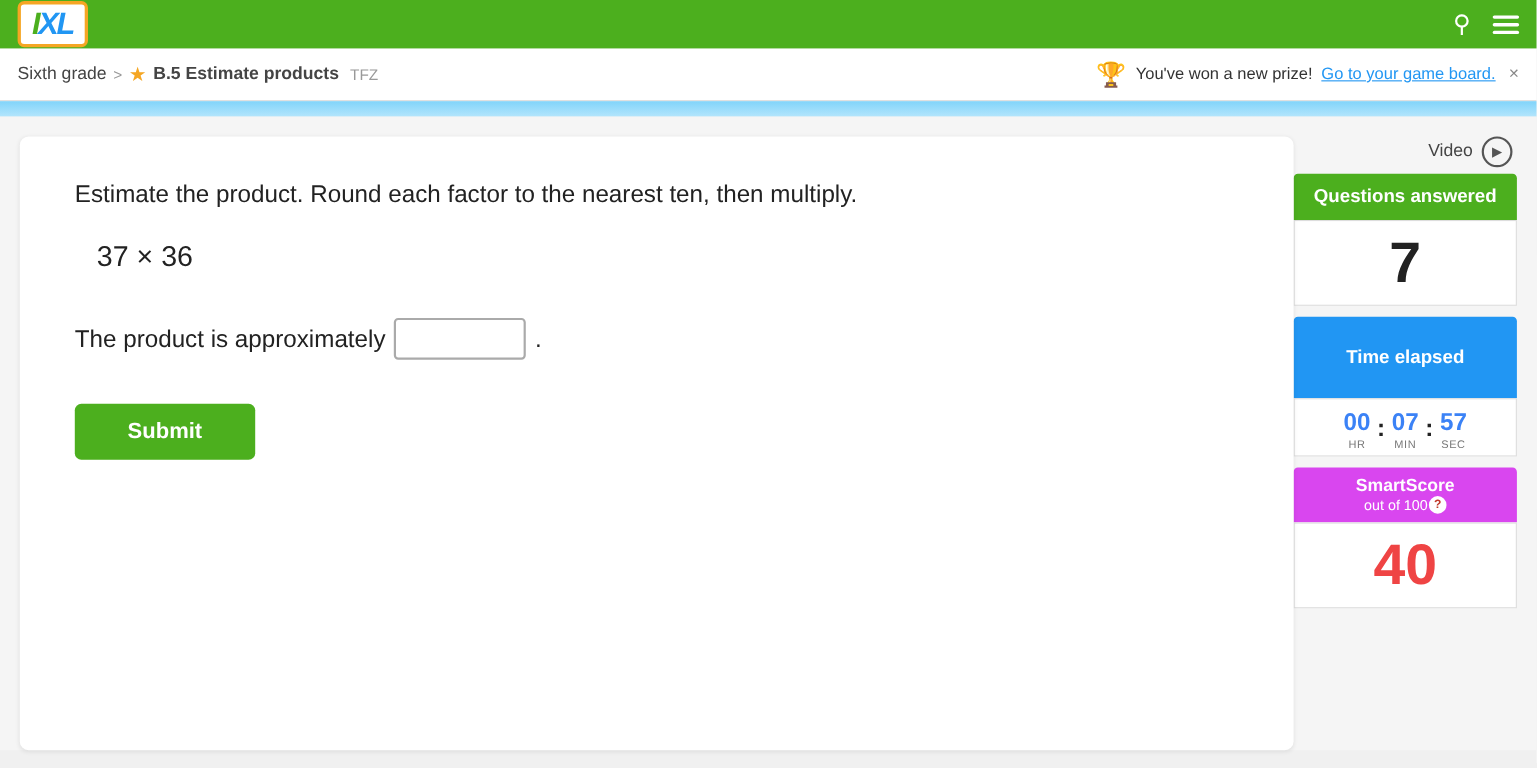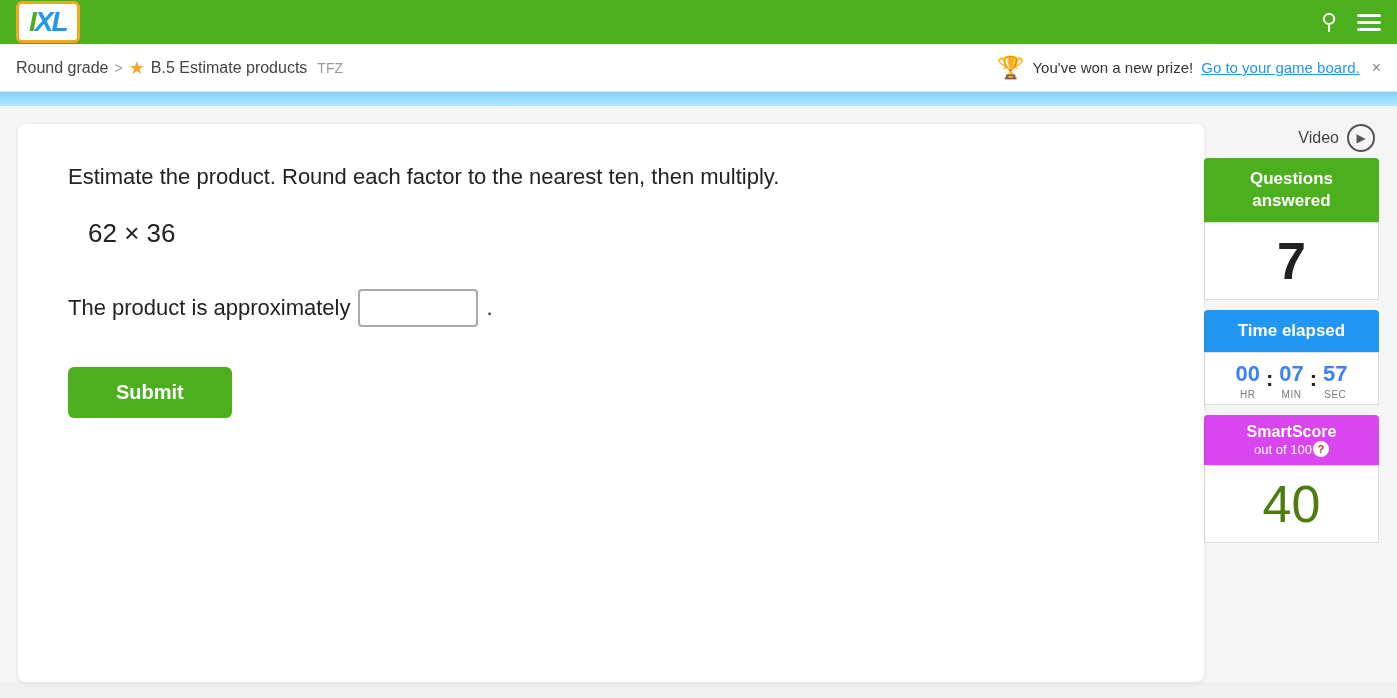--- a/index.html
+++ b/index.html
@@ -75,21 +75,21 @@
     .breadcrumb-left .chevron {
       color: #999;
       font-size: 14px;
     }
     .breadcrumb-left .star-icon {
       color: #f5a623;
       font-size: 18px;
     }
     .breadcrumb-left .skill-name {
       color: #444;
-      font-weight: 400;
+      font-weight: 700;
     }
     .breadcrumb-left .skill-code {
       color: #999;
       font-size: 14px;
       margin-left: 4px;
     }
     .prize-banner {
       display: flex;
       align-items: center;
       gap: 8px;
@@ -180,21 +180,21 @@
       border: none;
       border-radius: 6px;
       padding: 14px 48px;
       font-size: 20px;
       font-weight: 600;
       cursor: pointer;
     }
 
     
     .right-sidebar {
-      width: 175px;
+      width: 203px;
       margin: 18px 18px 14px 0;
       display: flex;
       flex-direction: column;
       gap: 0;
     }
 
     .video-row {
       display: flex;
       align-items: center;
       justify-content: flex-end;
@@ -237,21 +237,21 @@
       font-weight: 900;
       color: #222;
       padding: 8px 0;
       border: 1px solid #ddd;
     }
 
     .time-elapsed-box {
       background: #2196F3;
       color: white;
       text-align: center;
-      padding: 10px 8px;
+      padding: 26px 8px;
       margin-top: 10px;
       border-radius: 4px 4px 0 0;
       font-size: 17px;
       font-weight: 700;
       line-height: 1.3;
     }
 
     .timer-display {
       background: white;
       display: flex;
@@ -317,22 +317,22 @@
       display: inline-flex;
       align-items: center;
       justify-content: center;
       cursor: pointer;
     }
 
     .smartscore-value {
       background: white;
       text-align: center;
       font-size: 52px;
-      font-weight: 400;
-      color: #4d7c0f;
+      font-weight: 700;
+      color: #ef4444;
       padding: 8px 0;
       border: 1px solid #ddd;
     }
   </style>
 </head>
 <body>
 
 <div class="top-bar">
   <div class="logo-box">
     <span class="i-letter">I</span>XL
@@ -342,41 +342,41 @@
     <div class="hamburger-btn">
       <span></span>
         <span></span>
         <span></span>
     </div>
   </div>
 </div>
 
 <div class="breadcrumb-bar">
   <div class="breadcrumb-left">
-    <span>Round grade</span>
+    <span>Sixth grade</span>
     <span class="chevron">&gt;</span>
     <span class="star-icon">★</span>
     <span class="skill-name">B.5 Estimate products</span>
     <span class="skill-code">TFZ</span>
   </div>
   <div class="prize-banner">
     <span class="trophy-icon">🏆</span>
     <span>You've won a new prize!</span>
     <span class="prize-link">Go to your game board.</span>
     <span class="close-prize">×</span>
   </div>
 </div>
 
 <div class="blue-stripe"></div>
 
 <div class="main-area">
 
   <div class="question-panel">
     <div class="question-instruction">Estimate the product. Round each factor to the nearest ten, then multiply.</div>
-    <div class="question-math">62 × 36</div>
+    <div class="question-math">37 × 36</div>
     <div class="answer-row">
       <span>The product is approximately</span>
       <input class="answer-input" type="text" style="">
       <span class="period-text">.</span>
     </div>
     <button class="submit-btn">Submit</button>
   </div>
 
   <div class="right-sidebar">
 

